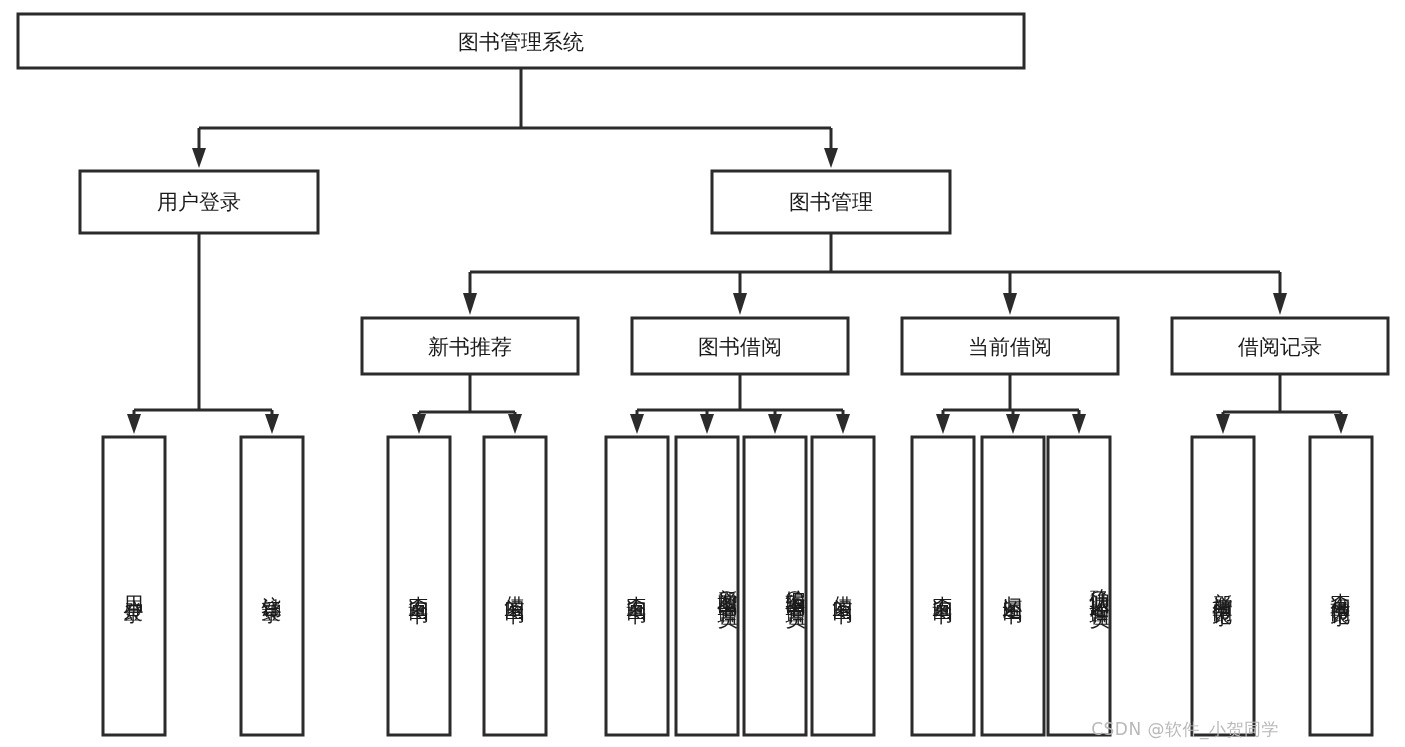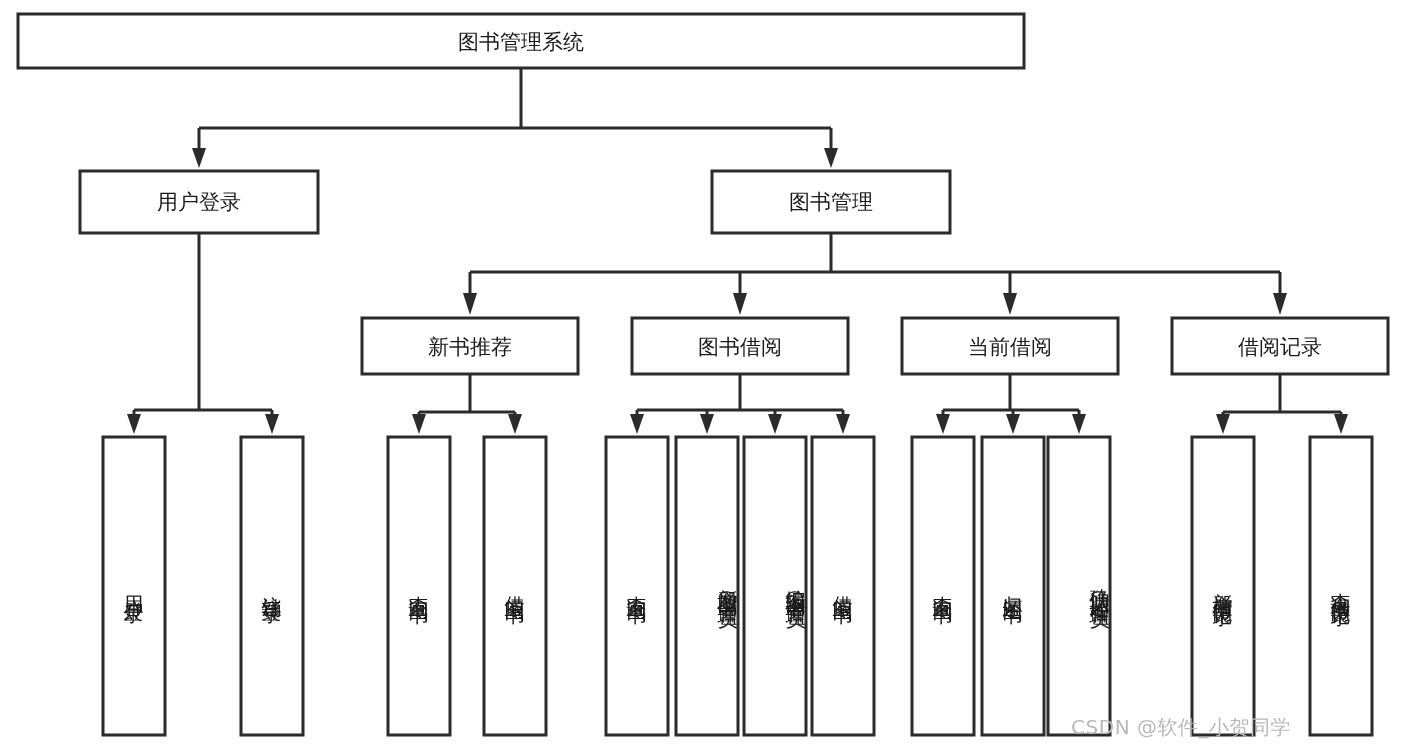--- a/index.html
+++ b/index.html
@@ -61,24 +61,24 @@
     font-family: "DejaVu Sans", "Liberation Sans", sans-serif;
     font-size: 20px;
     line-height: 1.0;
     color: #1a1a1a;
     letter-spacing: 3px;
     pointer-events: none;
     overflow: hidden;
   }
   .watermark {
     position: absolute;
-    right: 12px;
+    right: 24px;
     bottom: 6px;
     font-family: "DejaVu Sans", "Liberation Sans", sans-serif;
-    font-size: 20px;
+    font-size: 17px;
     color: #b9b9b9;
     letter-spacing: 0.5px;
     white-space: nowrap;
   }
 </style>
 </head>
 <body>
 
 <div id="diagram-root">
 

